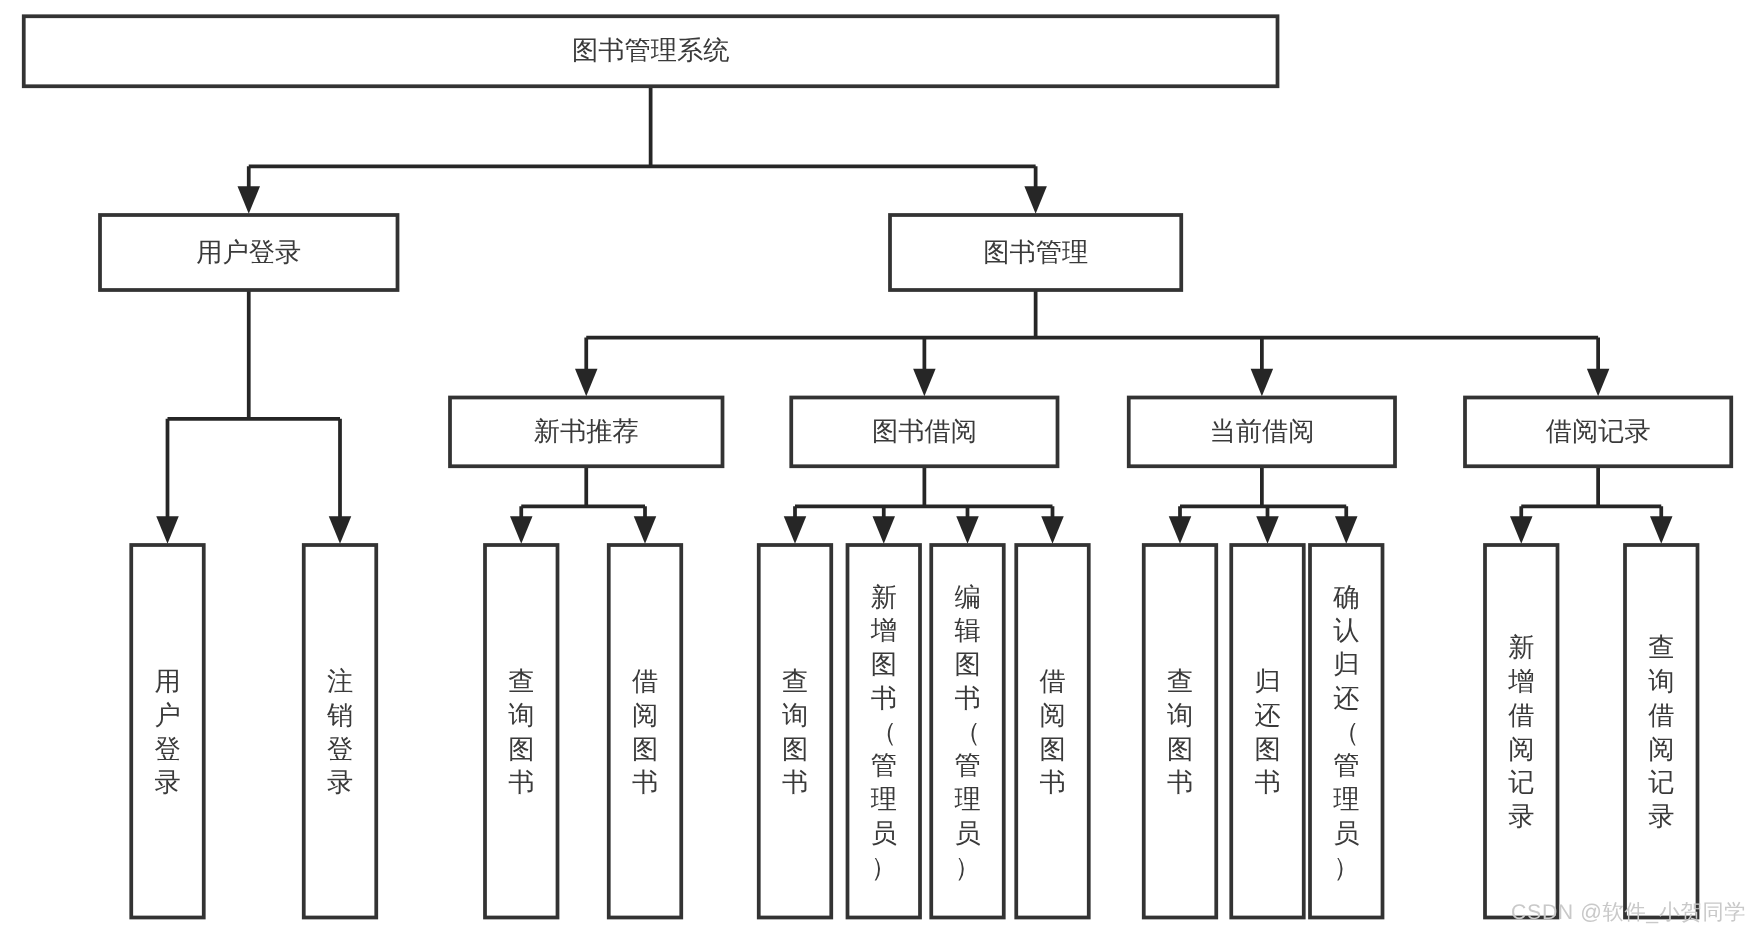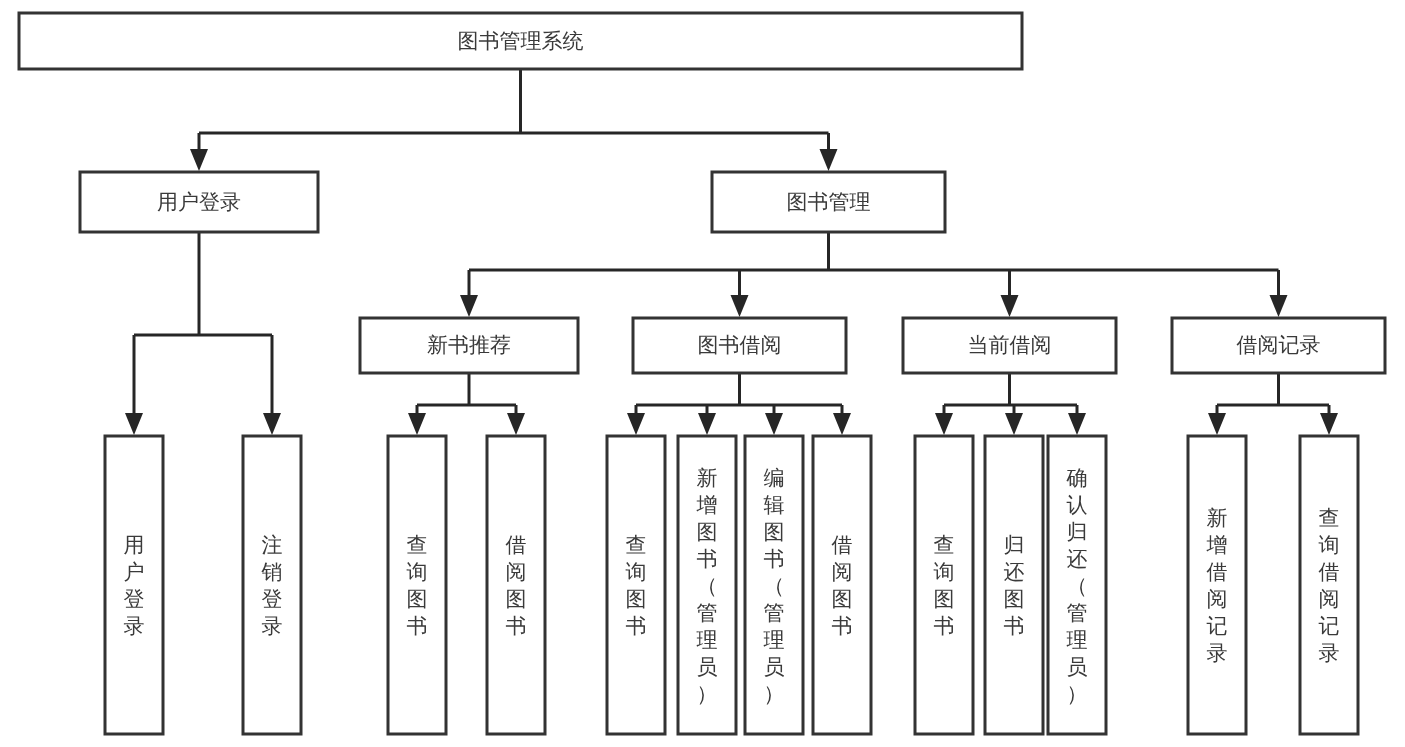--- a/index.html
+++ b/index.html
@@ -215,13 +215,14 @@
         <g>
           <rect x="1188" y="436" width="58" height="298" class="node-box"></rect>
           <text x="1217" y="525.06" class="node-label-vertical"><tspan x="1217" dy="0">新</tspan><tspan x="1217" dy="27">增</tspan><tspan x="1217" dy="27">借</tspan><tspan x="1217" dy="27">阅</tspan><tspan x="1217" dy="27">记</tspan><tspan x="1217" dy="27">录</tspan></text>
         </g>
         <g>
           <rect x="1300" y="436" width="58" height="298" class="node-box"></rect>
           <text x="1329" y="525.06" class="node-label-vertical"><tspan x="1329" dy="0">查</tspan><tspan x="1329" dy="27">询</tspan><tspan x="1329" dy="27">借</tspan><tspan x="1329" dy="27">阅</tspan><tspan x="1329" dy="27">记</tspan><tspan x="1329" dy="27">录</tspan></text>
         </g>
       </g>
   </svg>
+  <div class="watermark-text">CSDN @软件_小贺同学</div>
 </div>
 
 </body></html>

